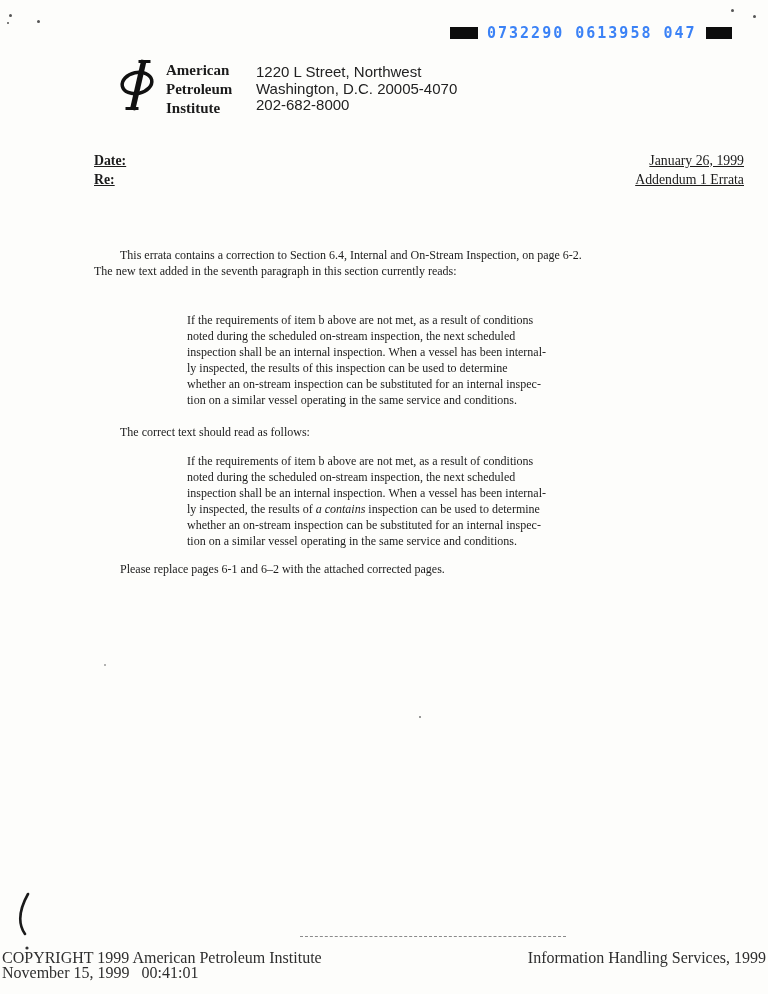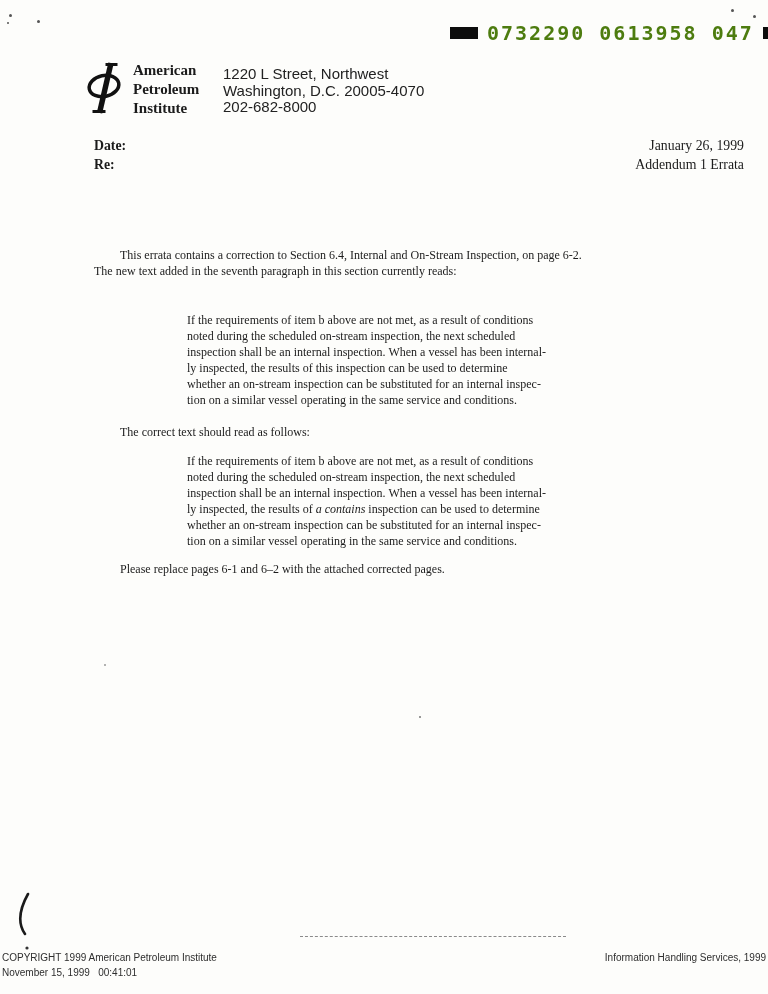--- a/index.html
+++ b/index.html
@@ -14,55 +14,55 @@
   
   .docnum{
     position:absolute; left:450px; top:25px;
     display:flex; align-items:center; height:16px;
   }
   .docnum .block{background:#0d0d0d; height:12px;}
   .docnum .block.b1{width:28px;}
   .docnum .block.b2{width:26px;}
   .docnum .num{
     font-family:"DejaVu Sans Mono", monospace;
-    font-weight:bold; font-size:20px; letter-spacing:2px;
-    margin:0 9px; color:#4d7c0f; white-space:pre;
+    font-weight:bold; font-size:15px; letter-spacing:2px;
+    margin:0 9px; color:#3b82f6; white-space:pre;
   }
   
-  .letterhead{position:absolute; left:84px; top:58px; display:flex;align-items:center;}
+  .letterhead{position:absolute; left:117px; top:58px; display:flex;}
   .logo{width:40px; height:54px; margin-right:9px;}
   .org{
     width:90px; font-weight:bold; font-size:15px; line-height:19px;
     padding-top:3px; white-space:pre-line;
   }
   .addr{
     font-family:"Liberation Sans", sans-serif;
     font-size:15px; line-height:16.5px; padding-top:6px;
     color:#222; white-space:pre-line;
   }
   
-  .meta{position:absolute; left:94px; top:136px; width:650px; font-size:13.8px; line-height:19px;}
+  .meta{position:absolute; left:94px; top:151px; width:650px; font-size:13.8px; line-height:19px;text-decoration:underline;}
   .meta-row{display:grid; grid-template-columns:46px 1fr;}
   .meta-label{font-weight:bold;}
   .meta-value{white-space:pre-line;text-align:right;}
   .italic{font-style:italic;}
   
   .para{font-size:12px; line-height:16px; white-space:pre-line;}
   .intro{position:absolute; left:94px; top:247px; width:646px; text-indent:26px;}
   .quote{position:absolute; left:187px; width:470px;}
   .quote.q1{top:312px;}
   .lead{position:absolute; left:120px; top:424px;}
   .quote.q2{top:453px;}
   .closing{position:absolute; left:120px; top:561px;}
   
   .footer{
     position:absolute; left:2px; top:950px; width:764px;
     display:flex; justify-content:space-between; align-items:flex-start;
-    font-family:Liberation Sans, sans-serif;
-    font-size:10px; line-height:15px; color:#2e2e2e;
+    font-family:Liberation Serif, serif;
+    font-size:16px; line-height:15px; color:#2e2e2e;
   }
   .footer .left{white-space:pre;}
   .footer .right{white-space:pre;}
   
   .dash-line{
     position:absolute; left:300px; top:936px; width:266px; height:0;
     border-top:1.5px dashed #8a8a8a;
   }
   .dot{position:absolute; background:#555; border-radius:50%;}
   .pen-mark{position:absolute; left:14px; top:892px; width:24px; height:60px;}

